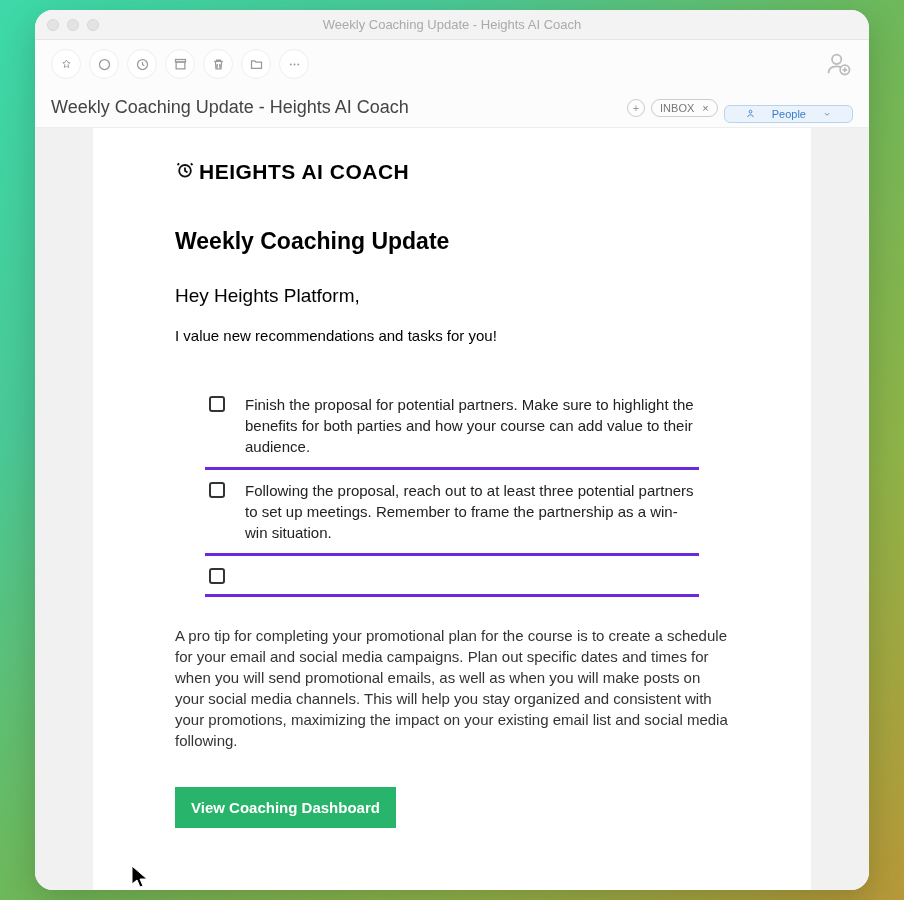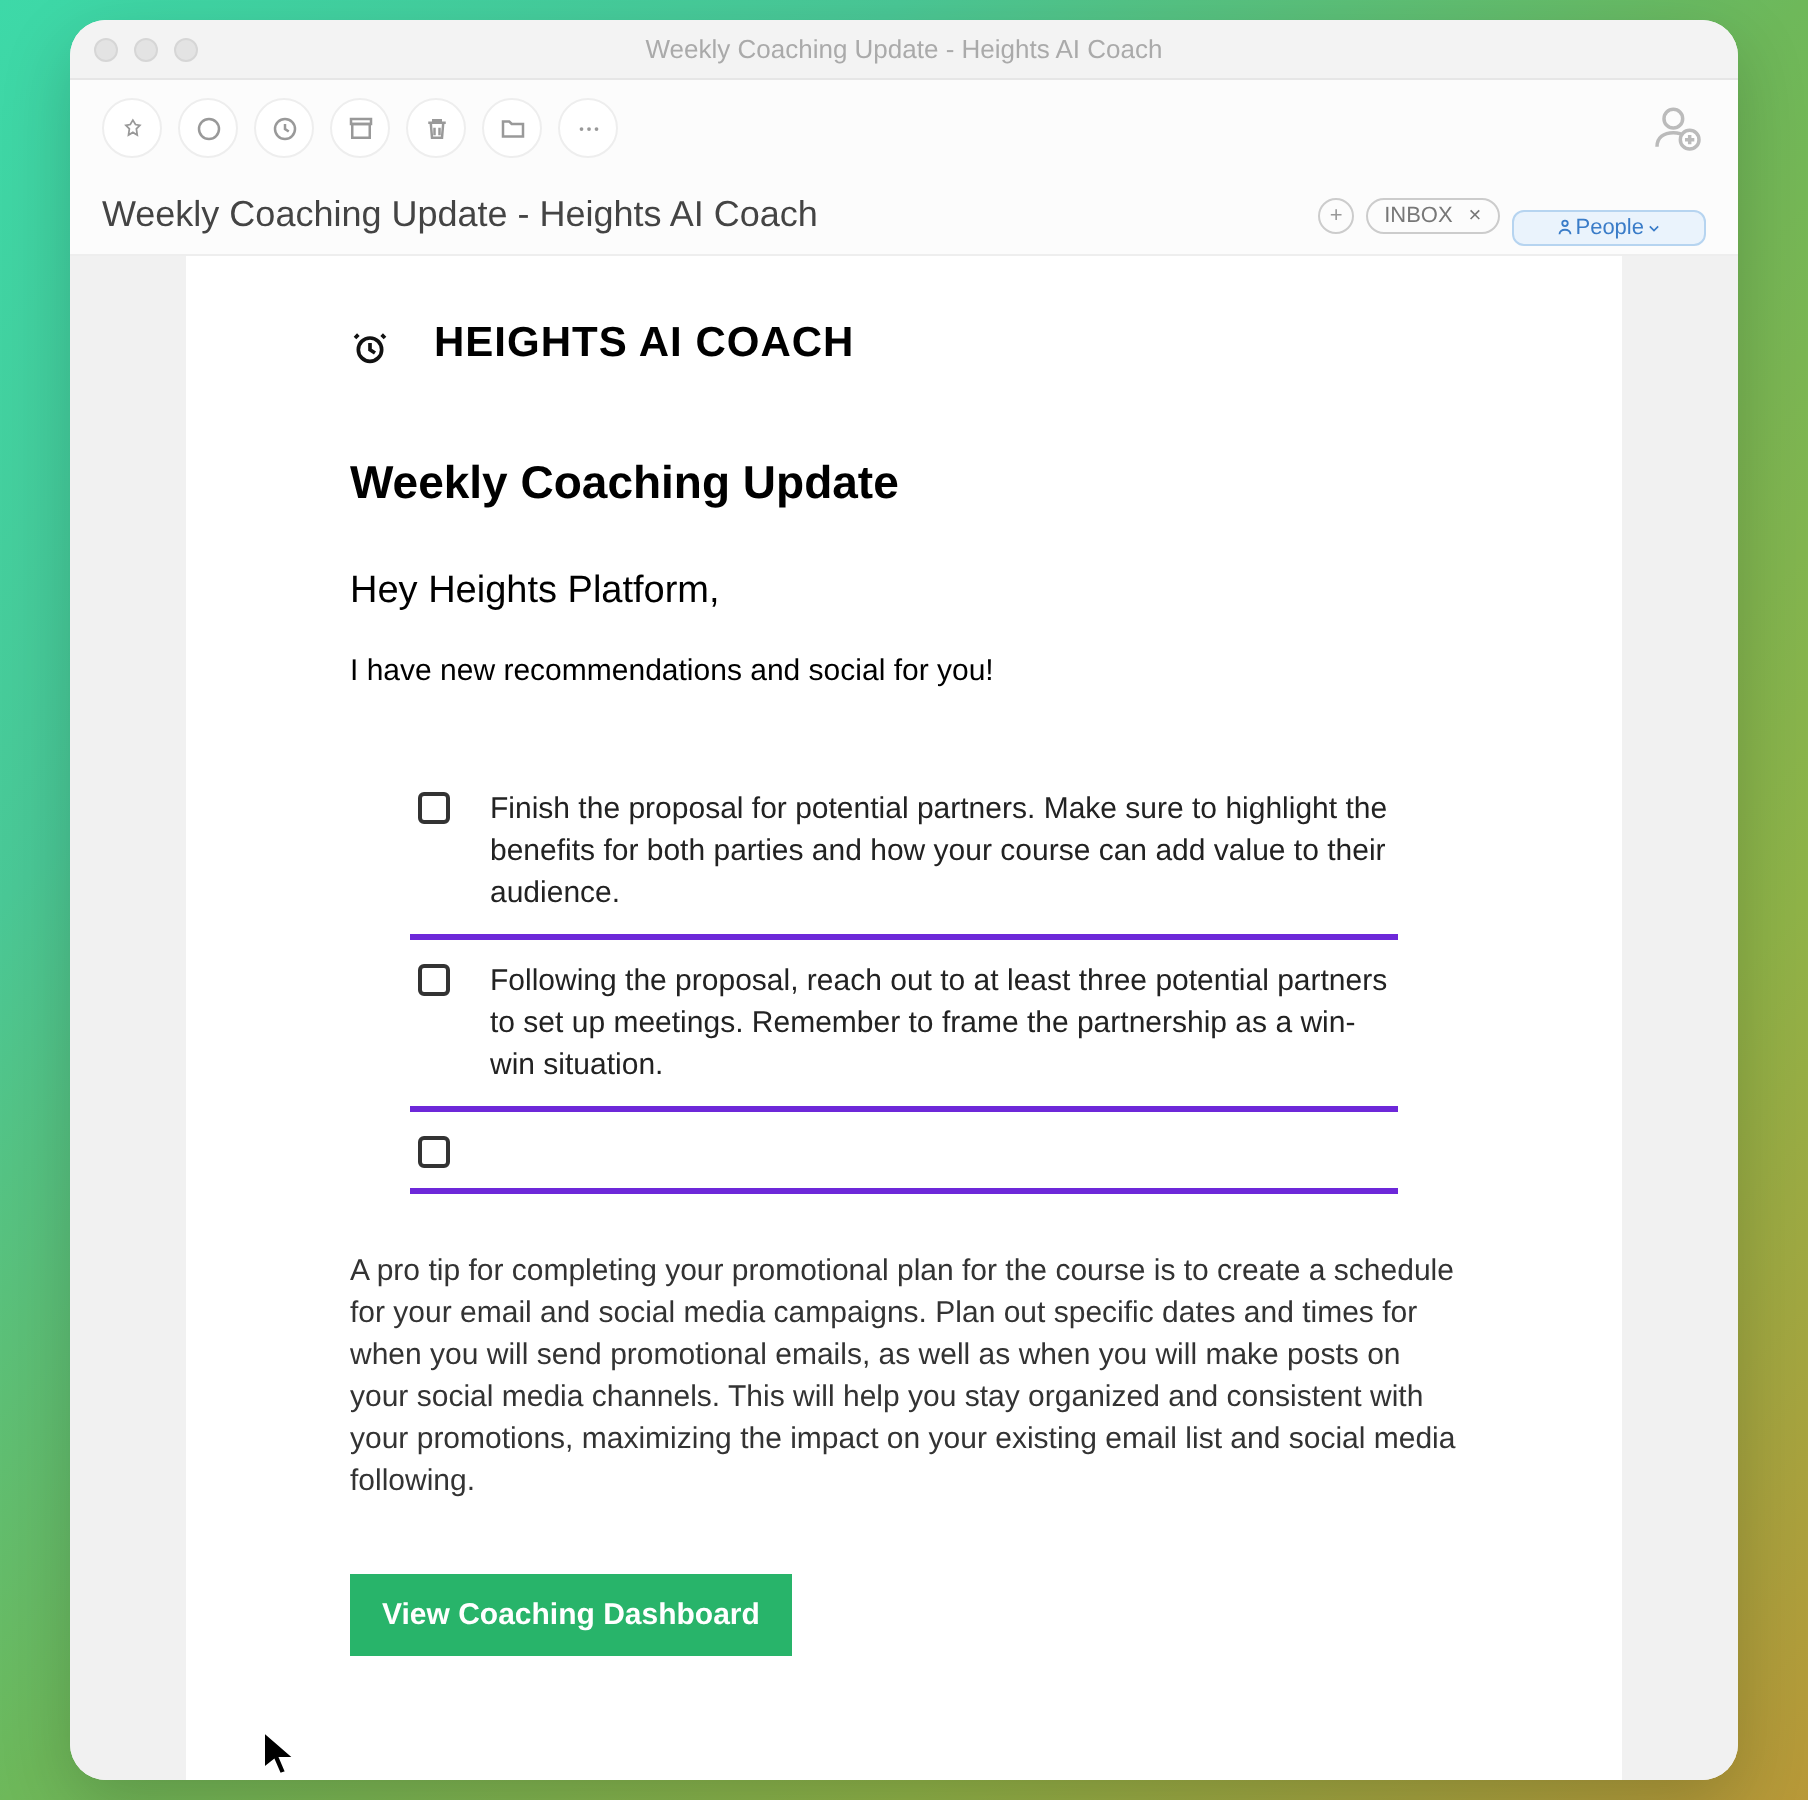--- a/index.html
+++ b/index.html
@@ -125,39 +125,39 @@
     }
     .tag-people {
       padding: 2px 20px;
       border: 1px solid #b6d4f0;
       background: #eaf3fc;
       border-radius: 6px;
       font-size: 11px;
       color: #3a7cc8;
       display: flex;
       align-items: center;
-      gap: 0;
+      gap: 16px;
       cursor: pointer;
       margin-top: 12px;
     }
     .content {
       flex: 1;
       overflow: auto;
       background: #f1f1f1;
       padding: 0 58px;
     }
     .email-card {
       background: #fff;
       padding: 32px 82px 40px;
       min-height: 100%;
     }
     .brand {
       display: flex;
-      align-items: flex-end;
-      gap: 22px;
+      align-items: flex-start;
+      gap: 4px;
       margin-bottom: 44px;
     }
     .brand-text {
       font-weight: 800;
       font-size: 21px;
       letter-spacing: 0.5px;
     }
     .email-title {
       font-size: 23px;
       font-weight: 800;
@@ -307,21 +307,21 @@
     <div class="email-card">
       <div class="brand">
         <svg viewBox="0 0 24 24" width="20" height="20" fill="none" stroke="#111" stroke-width="2.2">
             <circle cx="12" cy="13" r="7"></circle>
             <path d="M12 9v4l3 2M5 4L3 6M19 4l2 2"></path>
           </svg>
         <span class="brand-text">HEIGHTS AI COACH</span>
       </div>
       <h1 class="email-title">Weekly Coaching Update</h1>
       <div class="greeting">Hey Heights Platform,</div>
-      <div class="intro">I have new recommendations and social for you!</div>
+      <div class="intro">I value new recommendations and tasks for you!</div>
 
       <div class="tasks">
         <div class="task-row">
           <div class="task-check"></div>
           <div class="task-text">Finish the proposal for potential partners. Make sure to highlight the benefits for both parties and how your course can add value to their audience.</div>
         </div>
         <div class="task-row">
           <div class="task-check"></div>
           <div class="task-text">Following the proposal, reach out to at least three potential partners to set up meetings. Remember to frame the partnership as a win-win situation.</div>
         </div>

